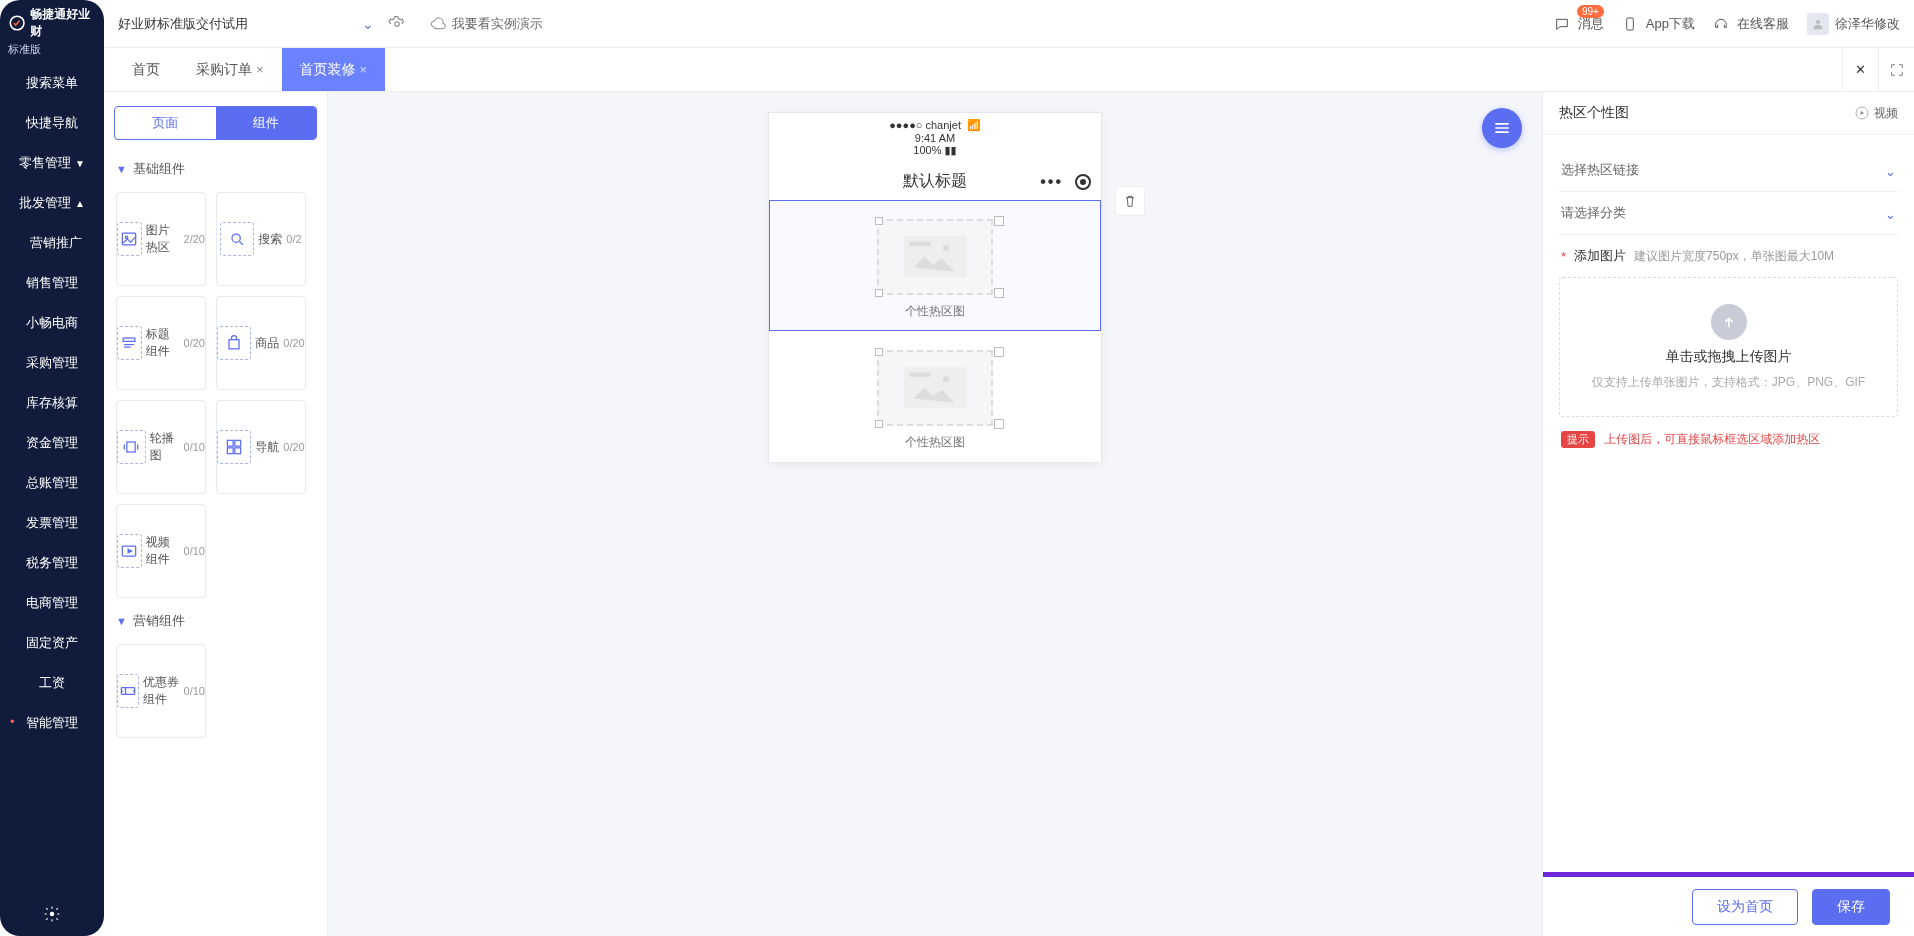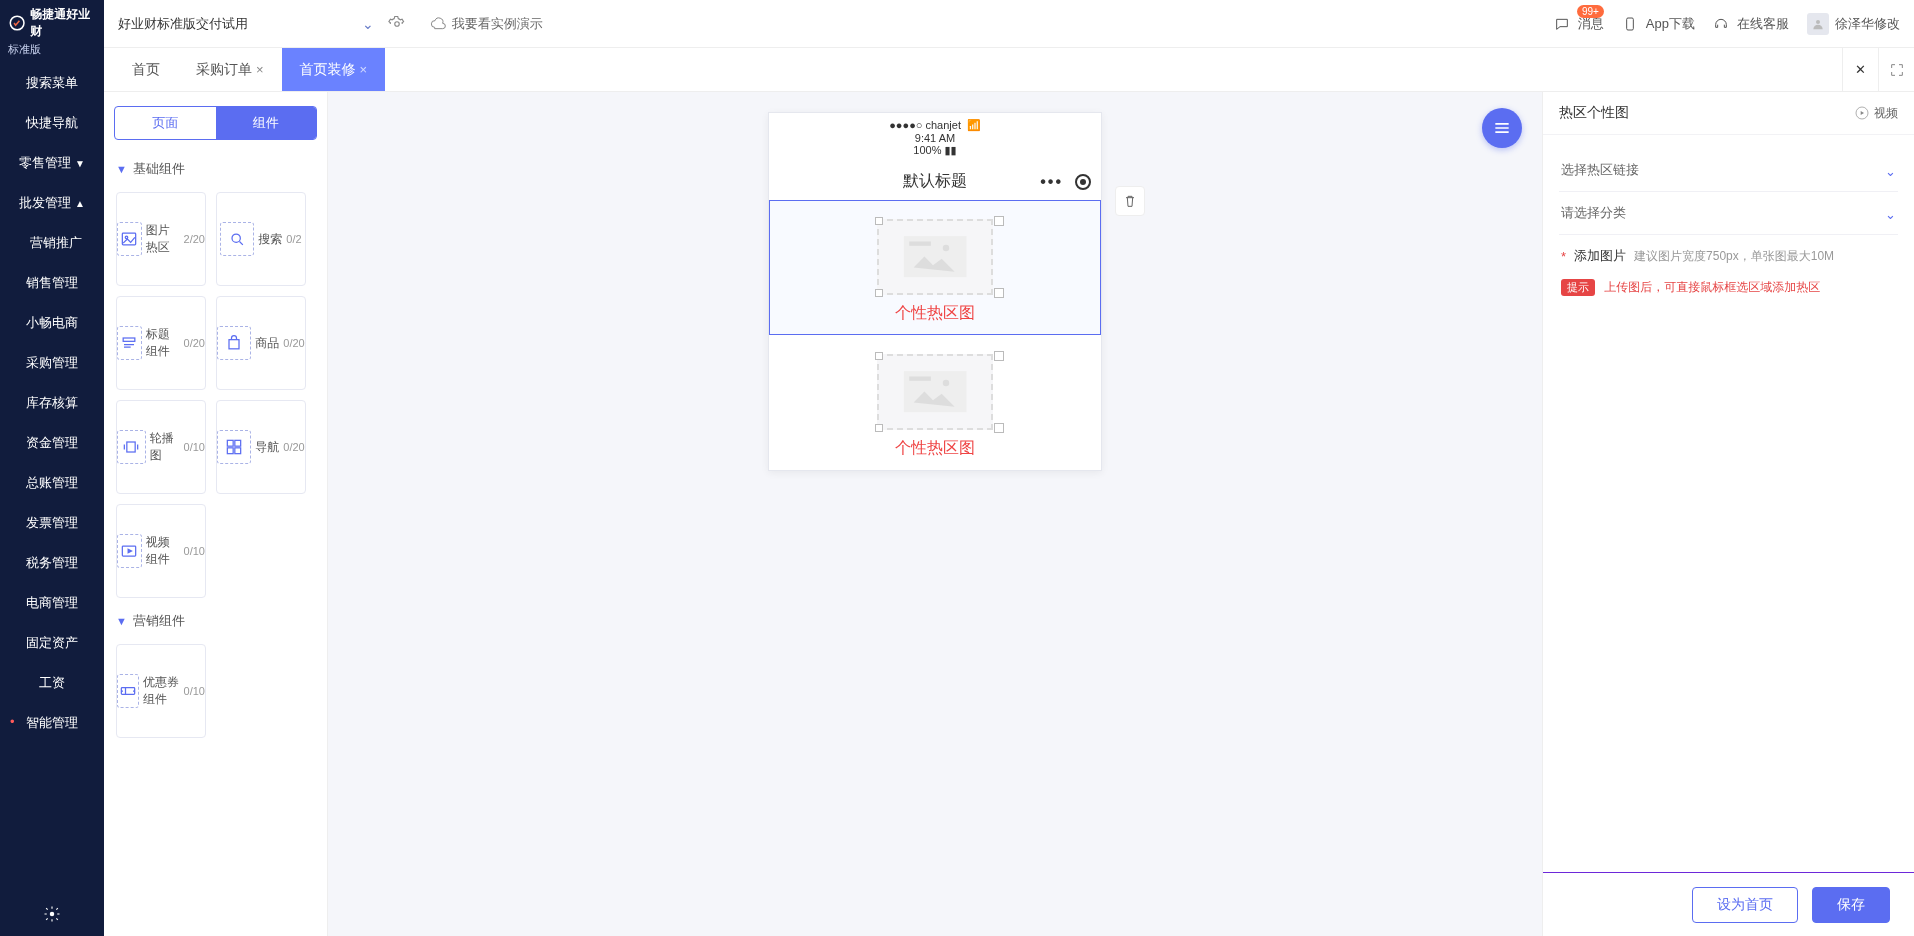--- a/index.html
+++ b/index.html
@@ -1,19 +1,19 @@
 <!DOCTYPE html>
 <html><head>
 <meta charset="utf-8">
 <style>
 * { margin:0; padding:0; box-sizing:border-box; }
 body { font-family:"Microsoft YaHei","PingFang SC",sans-serif; font-size:13px; color:#333; background:#fff; overflow:hidden; }
 .root { display:flex; height:100vh; width:100vw; }
 
-.sidebar { width:104px; background:#111c3d; color:#fff; display:flex; flex-direction:column; flex-shrink:0; }
+.sidebar { width:104px; background:#111c3d; color:#fff; display:flex; flex-direction:column; flex-shrink:0;border-radius:20px; }
 .logo-bar { display:flex; align-items:center; padding:6px 8px 2px; gap:4px; }
 .logo-ic { width:20px; height:20px; }
 .logo-txt { font-size:12px; font-weight:bold; }
 .logo-sub { font-size:11px; color:#c7d1ee; padding:0 8px 6px; }
 .menu { flex:1; overflow-y:auto; }
 .menu-item { padding:11px 10px; font-size:13px; text-align:center; cursor:pointer; position:relative; }
 .menu-item.hi { color:#fff; }
 .menu-item.hi::before { content:"•"; color:#ff5a5a; position:absolute; left:10px; }
 .menu-item .caret { font-size:10px; margin-left:4px; }
 .menu-foot { text-align:center; padding:10px; }
@@ -59,41 +59,41 @@
 .ph-dots { position:absolute; right:38px; font-weight:bold; letter-spacing:2px; }
 .ph-target { position:absolute; right:10px; width:16px; height:16px; border:2px solid #333; border-radius:50%; display:flex; align-items:center; justify-content:center; }
 .ph-target::after { content:""; width:6px; height:6px; background:#333; border-radius:50%; }
 .hot-block { border:1px dashed transparent; padding:18px 0 10px; display:flex; flex-direction:column; align-items:center; gap:8px; }
 .hot-block.sel { border:1px solid #5b6df1; background:#f8faff; }
 .img-ph { width:116px; height:76px; border:2px dashed #ddd; background:#f6f6f8; position:relative; display:flex; align-items:center; justify-content:center; }
 .img-ph::before,.img-ph::after { content:""; position:absolute; width:6px; height:6px; border:1px solid #bbb; background:#fff; }
 .img-ph::before { top:-4px; left:-4px; box-shadow:120px 0 #fff,120px 0 0 1px #bbb; }
 .img-ph::after { bottom:-4px; left:-4px; box-shadow:120px 0 #fff,120px 0 0 1px #bbb; }
 .img-lines { width:70%; height:60%; }
-.hot-label { font-size:16px; color:#ef4444; }
+.hot-label { font-size:12px; color:#737373; }
 .del-float { position:absolute; left:50%; margin-left:180px; top:94px; width:30px; height:30px; background:#fff; border:1px solid #eee; border-radius:4px; display:flex; align-items:center; justify-content:center; cursor:pointer; }
 
 .props { width:372px; background:#fff; border-left:1px solid #eee; display:flex; flex-direction:column; }
 .props-hd { display:flex; align-items:center; justify-content:space-between; padding:12px 16px; border-bottom:1px solid #f2f2f5; }
 .props-hd-title { font-size:14px; color:#333; }
 .video-link { display:flex; align-items:center; gap:4px; color:#666; font-size:12px; cursor:pointer; }
 .props-body { padding:14px 16px 0; overflow-y:auto; flex:1; }
 .fld { border-bottom:1px solid #f0f0f5; padding:12px 2px; display:flex; align-items:flex-end; justify-content:space-between; color:#666; font-size:13px; cursor:pointer; }
 .row { display:flex; align-items:center; gap:8px; padding:12px 2px 10px; font-size:13px; }
 .req { color:#e64545; }
 .hint { color:#999; font-size:12px; }
 .upload-box { border:1px dashed #ddd; border-radius:4px; height:140px; display:flex; flex-direction:column; align-items:center; justify-content:center; gap:8px; margin:2px 0 10px; cursor:pointer; }
 .up-circle { width:36px; height:36px; border-radius:50%; background:#c9ccd6; display:flex; align-items:center; justify-content:center; }
 .up-title { font-size:14px; color:#333; }
 .up-sub { font-size:12px; color:#aaa; }
 .tip-pill { display:inline-block; background:#e64545; color:#fff; font-size:11px; padding:1px 6px; border-radius:3px; margin-right:6px; }
 .tip-row { font-size:12px; color:#e64545; padding:4px 2px; }
 .fab { position:absolute; right:392px; top:108px; width:40px; height:40px; border-radius:50%; background:#5b6df1; display:flex; align-items:center; justify-content:center; cursor:pointer; box-shadow:0 2px 6px rgba(91,109,241,.4); }
 
-.foot { height:64px; border-top:1px solid #6d28d9; display:flex; align-items:center; justify-content:flex-end; gap:14px; padding:16px 24px; background:#fff; }
+.foot { height:64px; border-top:5px solid #6d28d9; display:flex; align-items:center; justify-content:flex-end; gap:14px; padding:16px 24px; background:#fff; }
 .btn { padding:8px 24px; border-radius:4px; font-size:14px; cursor:pointer; border:1px solid #5b6df1; }
 .btn.outline { color:#5b6df1; background:#fff; }
 .btn.solid { color:#fff; background:#5b6df1; }
 .ic16 { width:16px; height:16px; }
 </style>
 </head>
 <body>
 
 <div class="root">
   <div class="sidebar">
@@ -365,20 +365,29 @@
           </div>
           <div class="fld">
             <span>请选择分类</span>
             <span style="color:#5b6df1">⌄</span>
           </div>
           <div class="row">
             <span class="req">*</span>
             <span>添加图片</span>
             <span class="hint">建议图片宽度750px，单张图最大10M</span>
           </div>
+          <div class="upload-box">
+            <div class="up-circle">
+              <svg width="18" height="18" viewBox="0 0 24 24">
+                  <path d="M12 19V7M7 12l5-5 5 5" stroke="#fff" stroke-width="2" fill="none"></path>
+                </svg>
+            </div>
+            <div class="up-title">单击或拖拽上传图片</div>
+            <div class="up-sub">仅支持上传单张图片，支持格式：JPG、PNG、GIF</div>
+          </div>
           <div class="tip-row">
             <span class="tip-pill">提示</span>
             <span>上传图后，可直接鼠标框选区域添加热区</span>
           </div>
         </div>
         <div class="foot">
           <div class="btn outline">设为首页</div>
           <div class="btn solid">保存</div>
         </div>
       </div>

